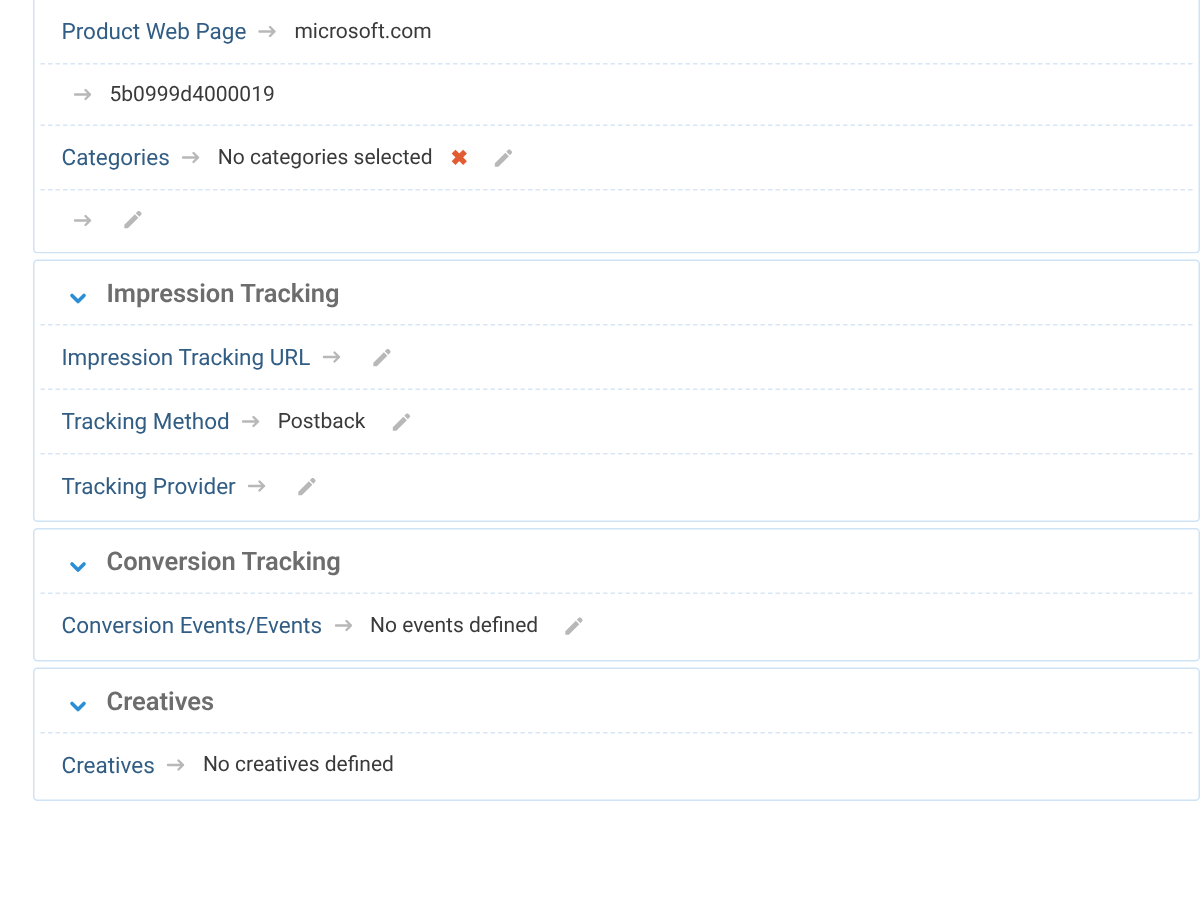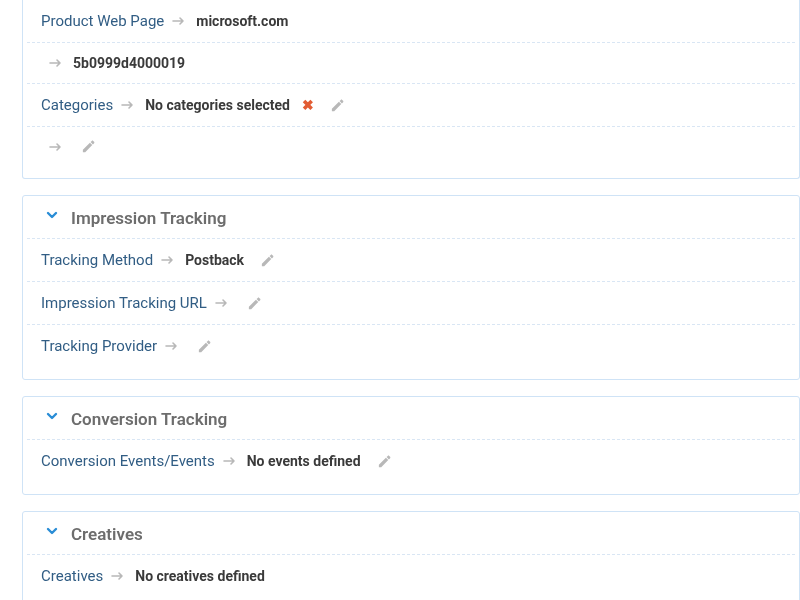--- a/index.html
+++ b/index.html
@@ -8,32 +8,32 @@
     background: #fff;
     width: 800px;
     height: 600px;
     overflow: hidden;
     padding-left: 22px;
     padding-top: 0;
   }
   .panel {
     border: 1px solid #cfe3f6;
     border-radius: 3px;
-    margin-bottom: 16px;
+    margin-bottom: 4px;
     background: #fff;
-    padding-bottom: 12px;
+    padding-bottom: 2px;
   }
   .panel.first {
     border-top: none;
     border-top-left-radius: 0;
     border-top-right-radius: 0;
   }
   .panel-header {
     display: flex;
-    align-items: flex-start;
+    align-items: flex-end;
     padding: 12px 18px 10px 22px;
   }
   .chevron {
     width: 14px;
     height: 14px;
     margin-right: 12px;
     display: inline-flex;
     align-items: center;
     justify-content: center;
   }
@@ -60,21 +60,21 @@
   }
   .arrow {
     margin: 0 10px 0 8px;
     display: inline-flex;
     align-items: center;
   }
   .arrow svg { display: block; }
   .row-value {
     color: #3a3a3a;
     font-size: 14px;
-    font-weight: 700;
+    font-weight: 400;
     margin-right: 8px;
   }
   .remove-x {
     color: #e25c33;
     font-size: 14px;
     font-weight: 700;
     margin-left: 4px;
     margin-right: 8px;
     cursor: pointer;
   }
@@ -139,40 +139,40 @@
 <div class="panel">
   <div class="panel-header">
     <span class="chevron">
       <svg width="14" height="14" viewBox="0 0 14 14">
           <path d="M3 5 L7 9 L11 5" stroke="#2a8dd6" stroke-width="2.4" fill="none" stroke-linecap="round" stroke-linejoin="round"></path>
         </svg>
     </span>
     <span class="panel-title">Impression Tracking</span>
   </div>
   <div class="row">
+    <span class="row-label">Impression Tracking URL</span>
+    <span class="arrow">
+      <svg width="14" height="10" viewBox="0 0 14 10">
+          <path d="M1 5 H11 M8 2 L11 5 L8 8" stroke="#b8b8b8" stroke-width="1.6" fill="none" stroke-linecap="round" stroke-linejoin="round"></path>
+        </svg>
+    </span>
+    <span class="pencil">
+      <svg width="15" height="15" viewBox="0 0 16 16">
+          <path d="M2 11.5 L9.5 4 L12 6.5 L4.5 14 L2 14 Z M10.2 3.3 L12.7 5.8 L14 4.5 C14.4 4.1 14.4 3.4 14 3 L13 2 C12.6 1.6 11.9 1.6 11.5 2 Z" fill="#b8b8b8"></path>
+        </svg>
+    </span>
+  </div>
+  <div class="row">
     <span class="row-label">Tracking Method</span>
     <span class="arrow">
       <svg width="14" height="10" viewBox="0 0 14 10">
           <path d="M1 5 H11 M8 2 L11 5 L8 8" stroke="#b8b8b8" stroke-width="1.6" fill="none" stroke-linecap="round" stroke-linejoin="round"></path>
         </svg>
     </span>
     <span class="row-value">Postback</span>
-    <span class="pencil">
-      <svg width="15" height="15" viewBox="0 0 16 16">
-          <path d="M2 11.5 L9.5 4 L12 6.5 L4.5 14 L2 14 Z M10.2 3.3 L12.7 5.8 L14 4.5 C14.4 4.1 14.4 3.4 14 3 L13 2 C12.6 1.6 11.9 1.6 11.5 2 Z" fill="#b8b8b8"></path>
-        </svg>
-    </span>
-  </div>
-  <div class="row">
-    <span class="row-label">Impression Tracking URL</span>
-    <span class="arrow">
-      <svg width="14" height="10" viewBox="0 0 14 10">
-          <path d="M1 5 H11 M8 2 L11 5 L8 8" stroke="#b8b8b8" stroke-width="1.6" fill="none" stroke-linecap="round" stroke-linejoin="round"></path>
-        </svg>
-    </span>
     <span class="pencil">
       <svg width="15" height="15" viewBox="0 0 16 16">
           <path d="M2 11.5 L9.5 4 L12 6.5 L4.5 14 L2 14 Z M10.2 3.3 L12.7 5.8 L14 4.5 C14.4 4.1 14.4 3.4 14 3 L13 2 C12.6 1.6 11.9 1.6 11.5 2 Z" fill="#b8b8b8"></path>
         </svg>
     </span>
   </div>
   <div class="row">
     <span class="row-label">Tracking Provider</span>
     <span class="arrow">
       <svg width="14" height="10" viewBox="0 0 14 10">

